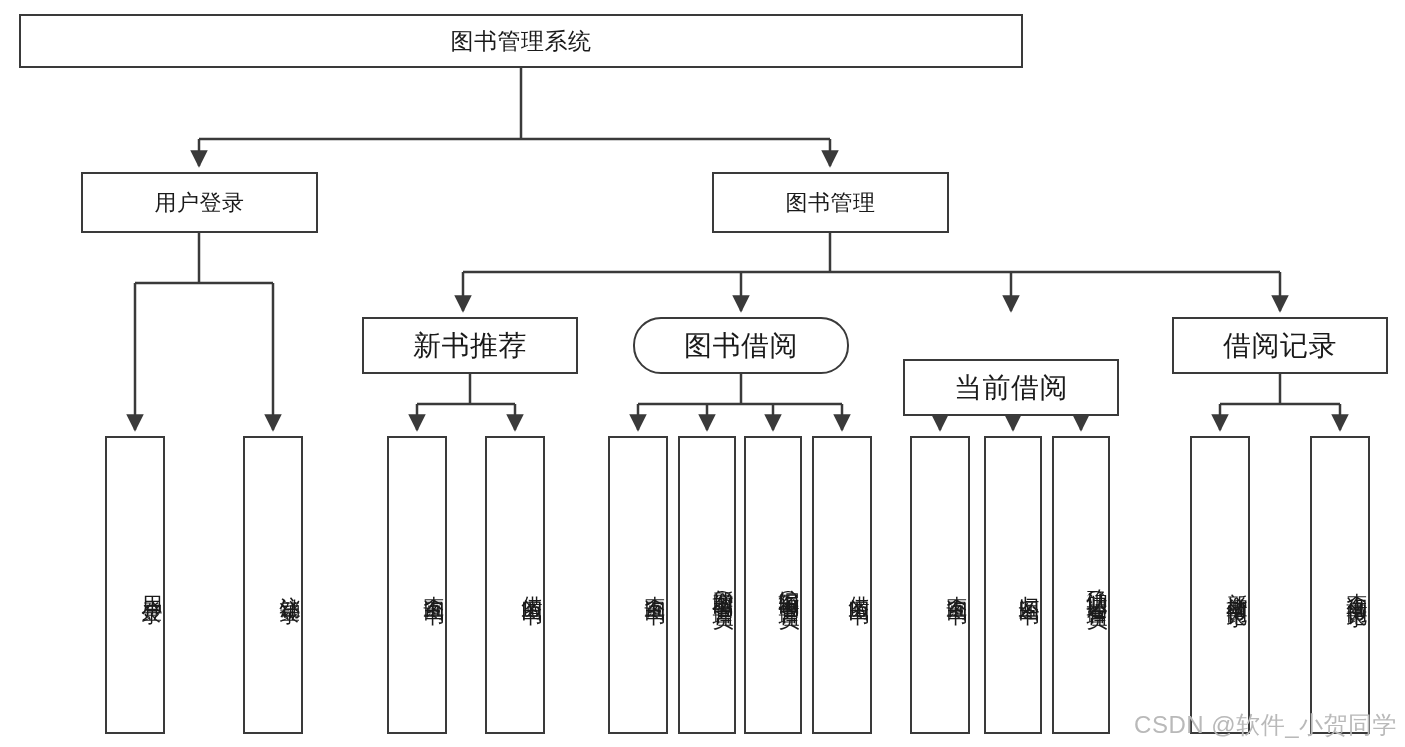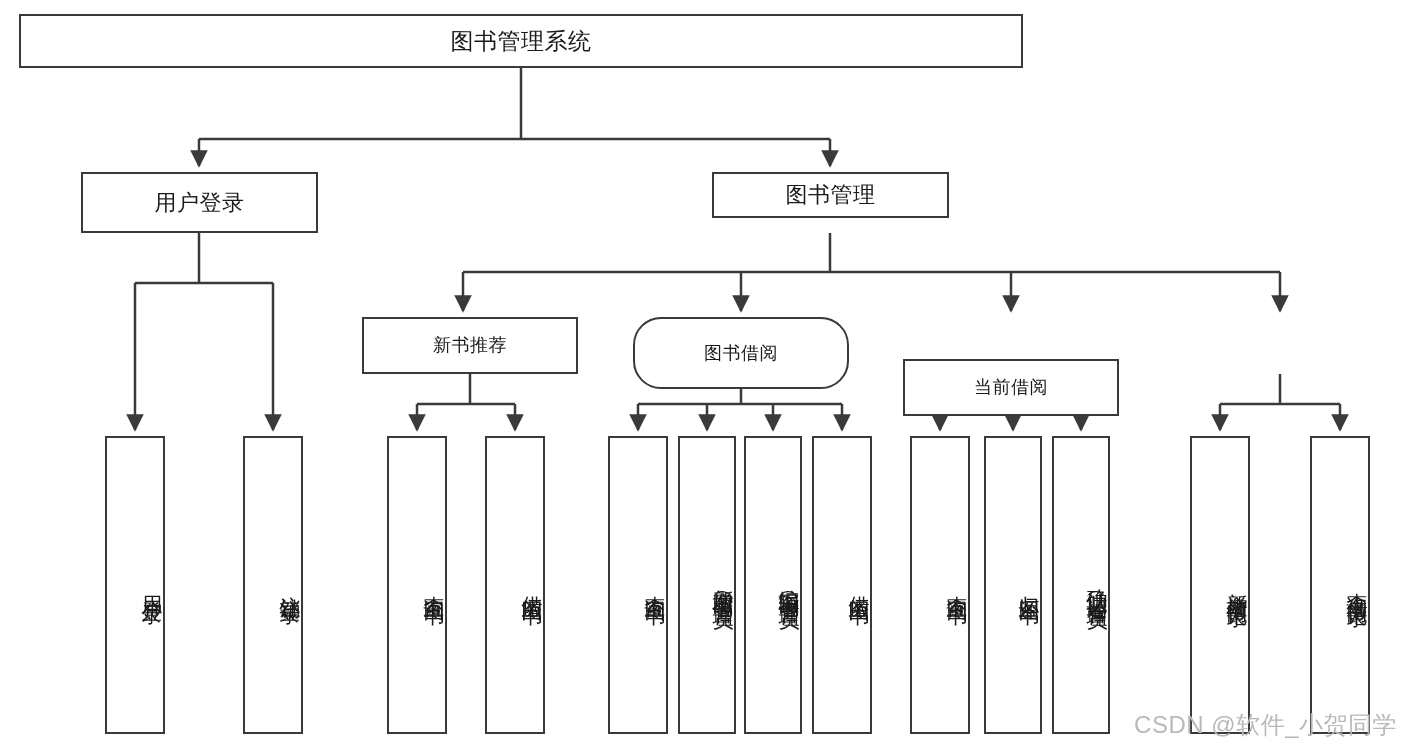--- a/index.html
+++ b/index.html
@@ -29,21 +29,21 @@
     line-height: 1.05;
   }
   .node.h {
     font-size: 22px;
     letter-spacing: 0.5px;
   }
   .node.root {
     font-size: 23px;
   }
   .node.lvl2 {
-    font-size: 18px;
+    font-size: 28px;
   }
   
   .node.v {
     writing-mode: vertical-rl;
     text-orientation: upright;
     font-size: 21px;
     letter-spacing: 3px;
     padding-top: 4px;
     padding-bottom: 4px;
     align-items: flex-start;
@@ -128,32 +128,35 @@
     </g>
   </svg>
 
   <div class="node h root" style="left: 19px; top: 14px; width: 1004px; height: 54px;">
     <span>图书管理系统</span>
   </div>
 
   <div class="node h" style="left: 81px; top: 172px; width: 237px; height: 61px;">
     <span>用户登录</span>
   </div>
-  <div class="node h" style="left: 712px; top: 172px; width: 237px; height: 46px;">
+  <div class="node h" style="left: 712px; top: 172px; width: 237px; height: 61px;">
     <span>图书管理</span>
   </div>
 
   <div class="node h lvl2" style="left: 362px; top: 317px; width: 216px; height: 57px;">
     <span>新书推荐</span>
   </div>
-  <div class="node h lvl2" style="left: 633px; top: 317px; width: 216px; height: 72px; border-radius: 28px;">
+  <div class="node h lvl2" style="left: 633px; top: 317px; width: 216px; height: 57px; border-radius: 28px;">
     <span>图书借阅</span>
   </div>
   <div class="node h lvl2" style="left: 903px; top: 317px; width: 216px; height: 57px; margin-top: 42px;">
     <span>当前借阅</span>
+  </div>
+  <div class="node h lvl2" style="left: 1172px; top: 317px; width: 216px; height: 57px;">
+    <span>借阅记录</span>
   </div>
 
   <div class="node v" style="left: 105px; top: 436px; width: 60px; height: 298px;">
     <span class="vtext">用户登录</span>
   </div>
   <div class="node v" style="left: 243px; top: 436px; width: 60px; height: 298px;">
     <span class="vtext">注销登录</span>
   </div>
   <div class="node v" style="left: 387px; top: 436px; width: 60px; height: 298px;">
     <span class="vtext">查询图书</span>

